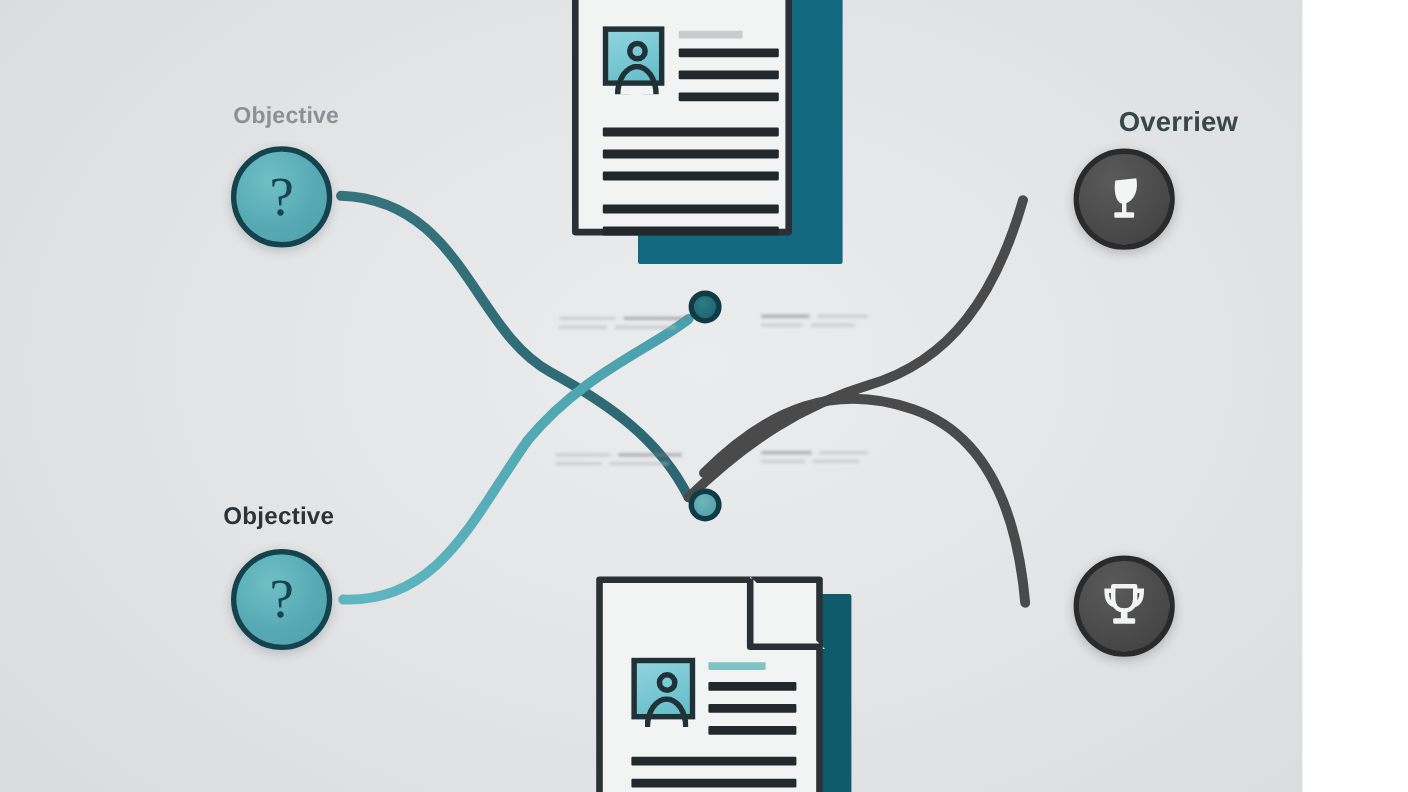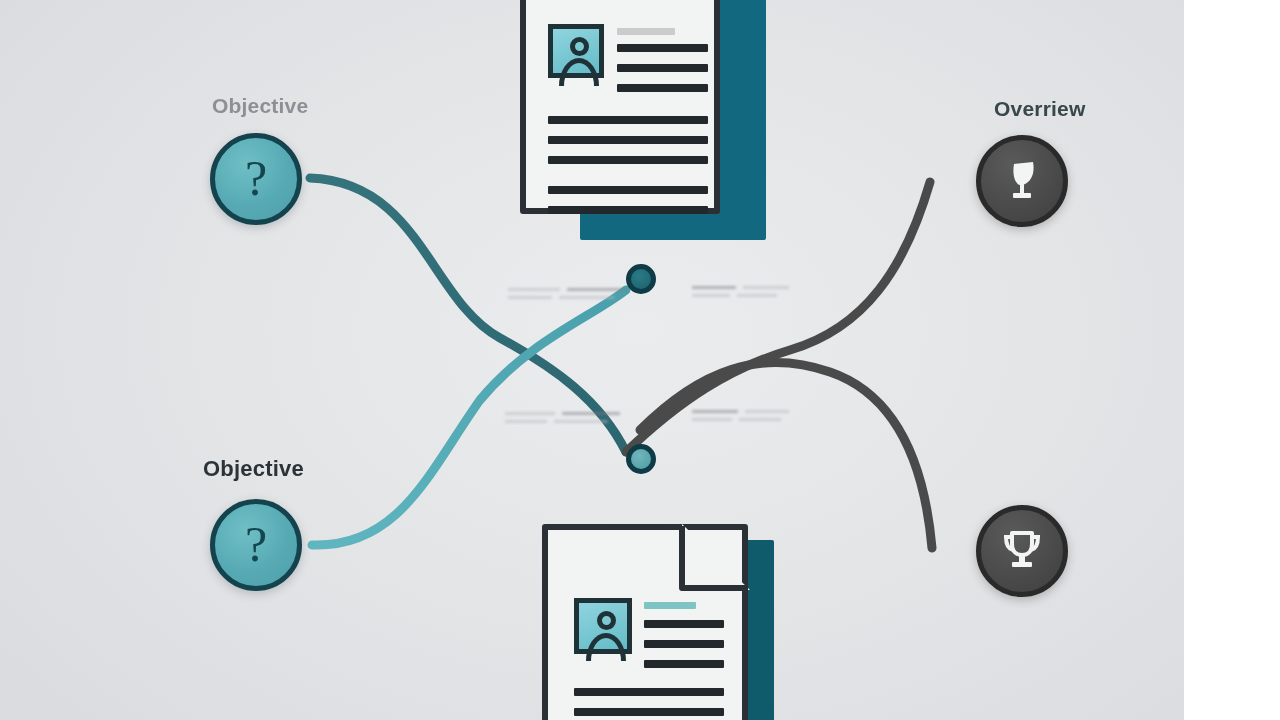--- a/index.html
+++ b/index.html
@@ -242,21 +242,21 @@
   <div class="node-label" style="left:212px; top:94px; font-size:21px; color:#8C9095;">Objective</div>
   <div class="node node-teal" style="left:210px; top:133px;">
     <span class="qmark">?</span>
   </div>
 
   <div class="node-label" style="left:203px; top:456px; font-size:22px; color:#2C3338;">Objective</div>
   <div class="node node-teal" style="left:210px; top:499px;">
     <span class="qmark">?</span>
   </div>
 
-  <div class="node-label" style="left:994px; top:97px; font-size:21px; color:#37474A;">Overriew</div>
+  <div class="node-label" style="left:1017px; top:97px; font-size:25px; color:#37474A;">Overriew</div>
   <div class="node node-dark" style="left:976px; top:135px;">
     <svg width="44" height="46" viewBox="0 0 44 46">
       <path d="M14 6 L33 4 C35 14, 32 24, 23 27 C15 29, 12 17, 14 6 Z" fill="#F3F4F4"></path>
       <rect x="20" y="26" width="4" height="10" fill="#F3F4F4"></rect>
       <rect x="13" y="35" width="18" height="5" rx="1" fill="#F3F4F4"></rect>
     </svg>
   </div>
 
   <div class="node node-dark" style="left:976px; top:505px;">
     <svg width="48" height="46" viewBox="0 0 48 46">

